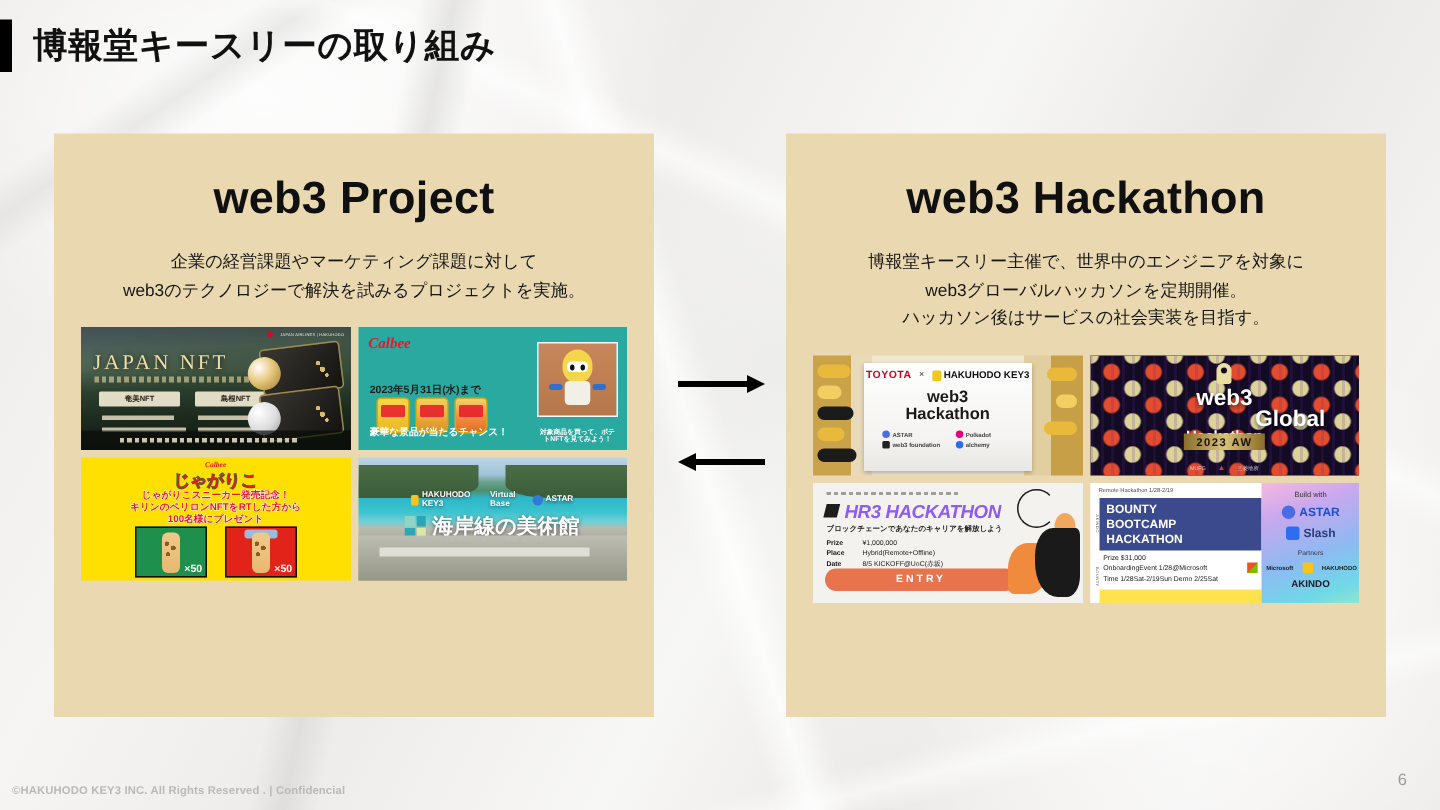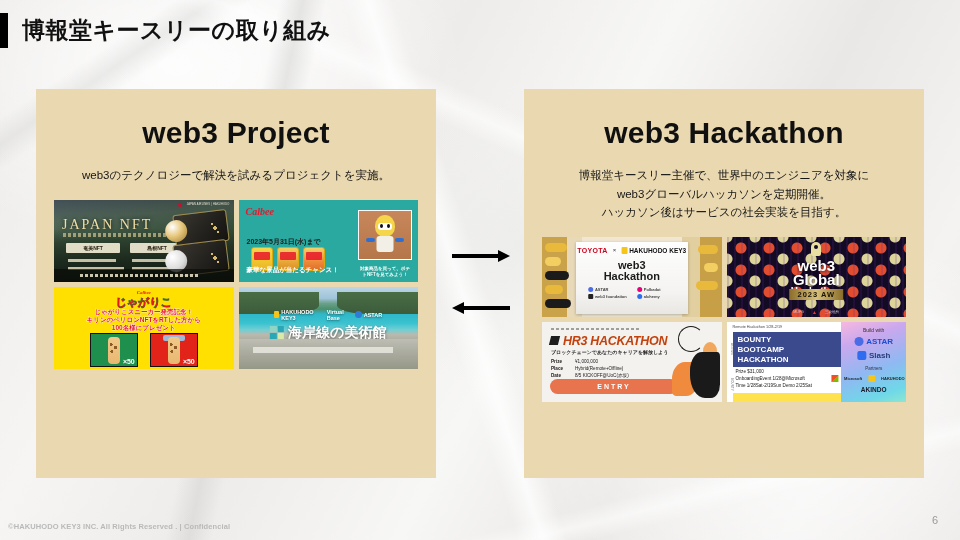--- a/index.html
+++ b/index.html
@@ -370,21 +370,21 @@
   }
   .global .key::after {
     content: ""; position: absolute; left: 50%; top: 3px; transform: translateX(-50%);
     width: 4px; height: 4px; border-radius: 50%; background: #130a23;
   }
   .global .gt {
     position: absolute; left: 50%; transform: translateX(-50%);
     color: #fff; font-weight: 700; white-space: nowrap; text-shadow: 0 1px 3px rgba(0,0,0,.6);
   }
   .global .g1 { top: 20px; font-size: 15px; }
-  .global .g2 { top: 34px; font-size: 15px; }
+  .global .g2 { top: 34px; font-size: 15px; margin-left: 44px; }
   .global .g3 { top: 49px; font-size: 10px; }
   .global .year {
     position: absolute; left: 50%; top: 52px; transform: translateX(-50%);
     background: linear-gradient(90deg,#8a6d2a,#d8c27a,#8a6d2a);
     color: #1a1208; font-size: 7.5px; font-weight: 700;
     padding: 1px 8px; letter-spacing: 1px; white-space: nowrap;
   }
   .global .gsp {
     position: absolute; left: 50%; bottom: 2px; transform: translateX(-50%);
     display: flex; gap: 8px; font-size: 3.6px; color: #cfc9d8; align-items: center; white-space: nowrap;
@@ -396,21 +396,21 @@
   .hr3 .tiny {
     position: absolute; left: 9px; top: 6px; width: 88px; height: 2px;
     background: repeating-linear-gradient(90deg, rgba(90,90,90,.55) 0 3px, transparent 3px 5px);
   }
   .hr3 .hl {
     position: absolute; left: 8px; top: 12px;
     display: flex; align-items: center; gap: 4px;
   }
   .hr3 .book { width: 9px; height: 9px; background: #1d1d1d; transform: skewX(-14deg); }
   .hr3 .htitle {
-    font-size: 12.5px; font-weight: 700; font-style: italic; color: #c2410c;
+    font-size: 12.5px; font-weight: 700; font-style: italic; color: #8b5cf6;
     letter-spacing: -.3px; white-space: nowrap;
   }
   .hr3 .sub {
     position: absolute; left: 9px; top: 27px;
     font-size: 5px; font-weight: 700; color: #222; white-space: nowrap;
   }
   .hr3 .meta { position: absolute; left: 9px; top: 36px; }
   .hr3 .mrow { display: flex; gap: 6px; font-size: 4.6px; color: #1a1a1a; line-height: 1.55; white-space: nowrap; }
   .hr3 .mrow b { width: 18px; font-weight: 700; }
   .hr3 .entry {
@@ -536,20 +536,21 @@
 <div class="slide">
 
   <div class="title-row">
     <div class="title-bar"></div>
     <div class="title-text">博報堂キースリーの取り組み</div>
   </div>
 
   <div class="panel panel-left">
     <div class="panel-title">web3 Project</div>
     <div class="panel-desc">
+      <span class="ln">企業の経営課題やマーケティング課題に対して</span>
       <span class="ln">web3のテクノロジーで解決を試みるプロジェクトを実施。</span>
     </div>
 
     <div class="grid">
 
       <div class="thumb kokyo">
         <div class="jal">
             <span class="dot"></span>
             <span>JAPAN AIRLINES | HAKUHODO</span>
           </div>

